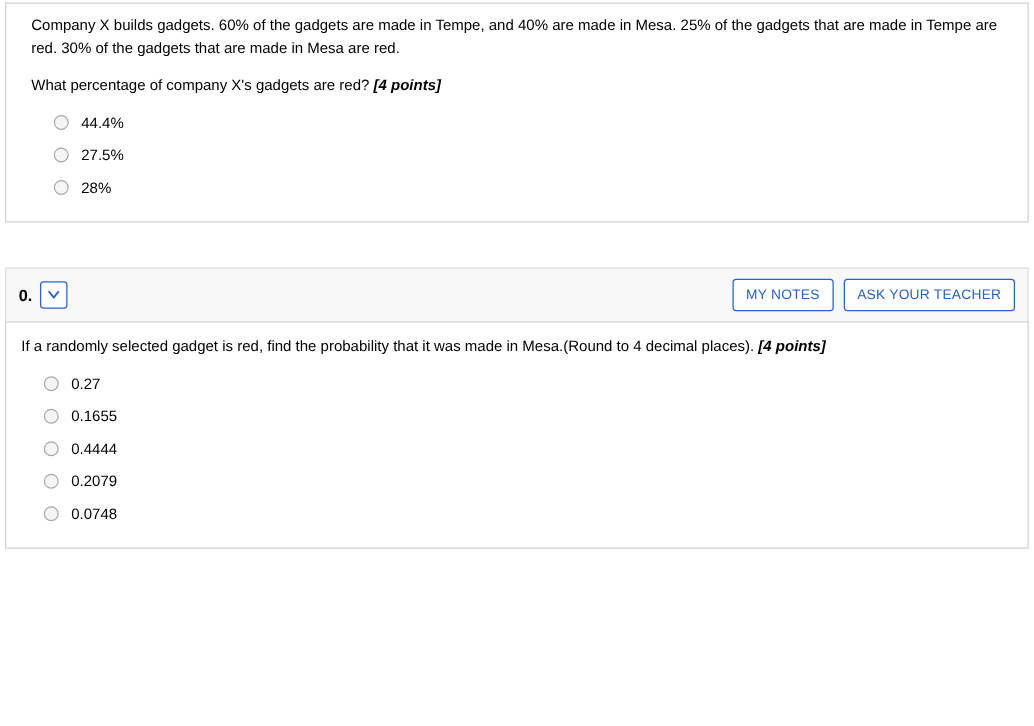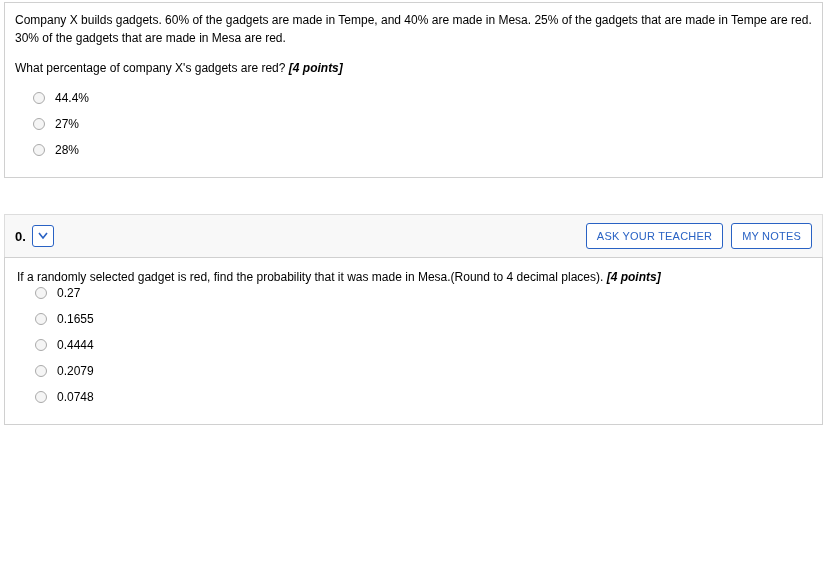--- a/index.html
+++ b/index.html
@@ -9,21 +9,21 @@
     }
     body {
       font-family: Arial, Helvetica, sans-serif;
       font-size: 12px;
       color: #000;
       background: #fff;
       width: 827px;
     }
     .question-block {
       border: 1px solid #d0d0d0;
-      padding: 8px 10px;
+      padding: 8px 20px;
       margin: 2px 4px;
       background: #fff;
     }
     .question-text {
       line-height: 1.5;
       margin-bottom: 14px;
     }
     .question-prompt {
       margin-bottom: 16px;
     }
@@ -99,20 +99,21 @@
       cursor: pointer;
       letter-spacing: 0.2px;
     }
     .second-block {
       border: 1px solid #d0d0d0;
       padding: 10px 12px 8px 12px;
       margin: 0 4px 4px 4px;
       background: #fff;
     }
     .prompt2 {
+      margin-bottom: 14px;
       line-height: 1.5;
     }
     .options2 {
       padding-left: 18px;
     }
   </style>
 </head>
 <body>
 
 <div class="question-block">
@@ -121,41 +122,41 @@
     <span>What percentage of company X's gadgets are red?</span>
     <span class="points">[4 points]</span>
   </div>
   <div class="options">
     <div class="option-row">
       <div class="radio"></div>
       <span>44.4%</span>
     </div>
     <div class="option-row">
       <div class="radio"></div>
-      <span>27%</span>
+      <span>27.5%</span>
     </div>
     <div class="option-row">
       <div class="radio"></div>
       <span>28%</span>
     </div>
   </div>
 </div>
 
 <div class="separator-bar">
   <div class="sep-left">
     <span class="q-number">0.</span>
     <div class="expand-btn">
       <svg viewBox="0 0 10 8">
           <path d="M1 1 L5 6 L9 1" fill="none" stroke="#2962c4" stroke-width="1.6"></path>
         </svg>
     </div>
   </div>
   <div class="sep-right">
+    <div class="action-btn">MY NOTES</div>
     <div class="action-btn">ASK YOUR TEACHER</div>
-    <div class="action-btn">MY NOTES</div>
   </div>
 </div>
 
 <div class="second-block">
   <div class="prompt2">
     <span>If a randomly selected gadget is red, find the probability that it was made in Mesa.(Round to 4 decimal places).</span>
     <span class="points">[4 points]</span>
   </div>
   <div class="options2">
     <div class="option-row">

